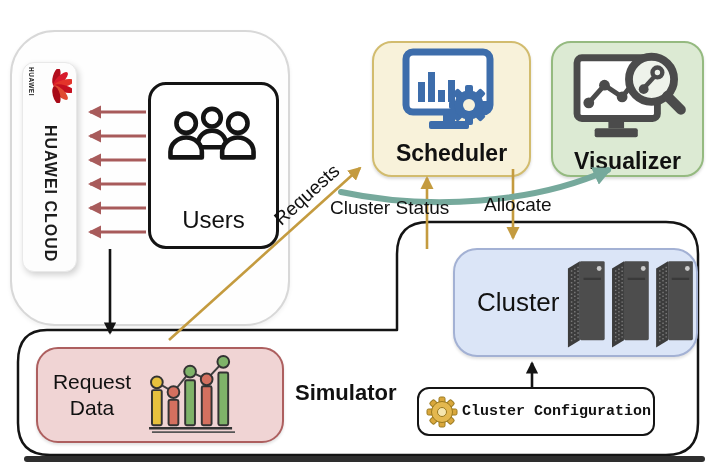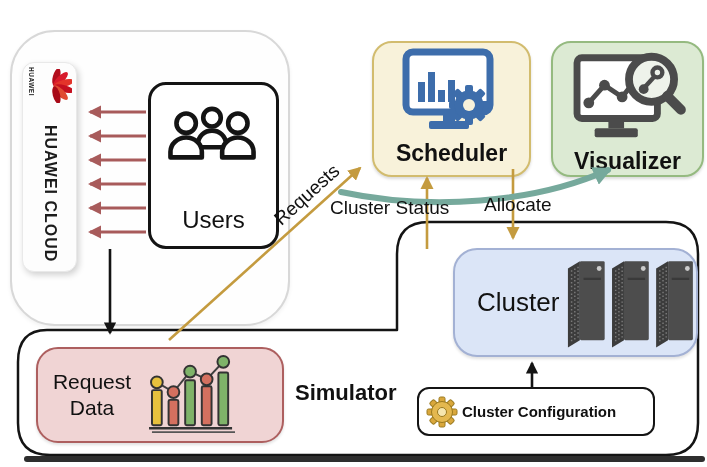--- a/index.html
+++ b/index.html
@@ -29,21 +29,21 @@
   .cluster-box{left:417px;top:248px;width:241px;height:105px;background:#dbe5f7;border:2px solid #a3b1d4;
                border-radius:24px;display:flex;align-items:center;box-shadow:0 2px 3px rgba(0,0,0,.12);margin-left:36px;}
   .cluster-label{font-size:26px;margin-left:22px;margin-right:8px;}
   .request-box{left:36px;top:347px;width:244px;height:92px;background:#f0d4d4;border:2.5px solid #ad5f5f;
                border-radius:22px;display:flex;align-items:center;justify-content:flex-start;
                box-shadow:0 2px 3px rgba(0,0,0,.12);}
   .request-label{font-size:21px;line-height:1.25;width:108px;text-align:center;}
   .simulator-label{left:295px;top:380px;width:115px;font-size:22px;font-weight:bold;}
   .config-box{left:417px;top:387px;width:234px;height:45px;background:#fff;border:2.5px solid #141414;
               border-radius:12px;display:flex;align-items:center;}
-  .config-label{font-size:15px;font-weight:bold;margin-left:4px;}
+  .config-label{font-size:15px;font-weight:bold;margin-left:4px;font-family:Liberation Mono, monospace;}
   
   .edge-label{font-size:19px;color:#111;}
   .lbl-requests{left:247px;top:184px;width:120px;text-align:center;transform:rotate(-42deg);}
   .lbl-status{left:330px;top:197px;width:130px;}
   .lbl-allocate{left:484px;top:194px;width:80px;}
   .slide-edge{left:24px;top:456px;width:681px;height:6px;background:#2e2e2e;border-radius:4px;}
   .icon{display:block;}
 </style>
 </head>
 <body>

